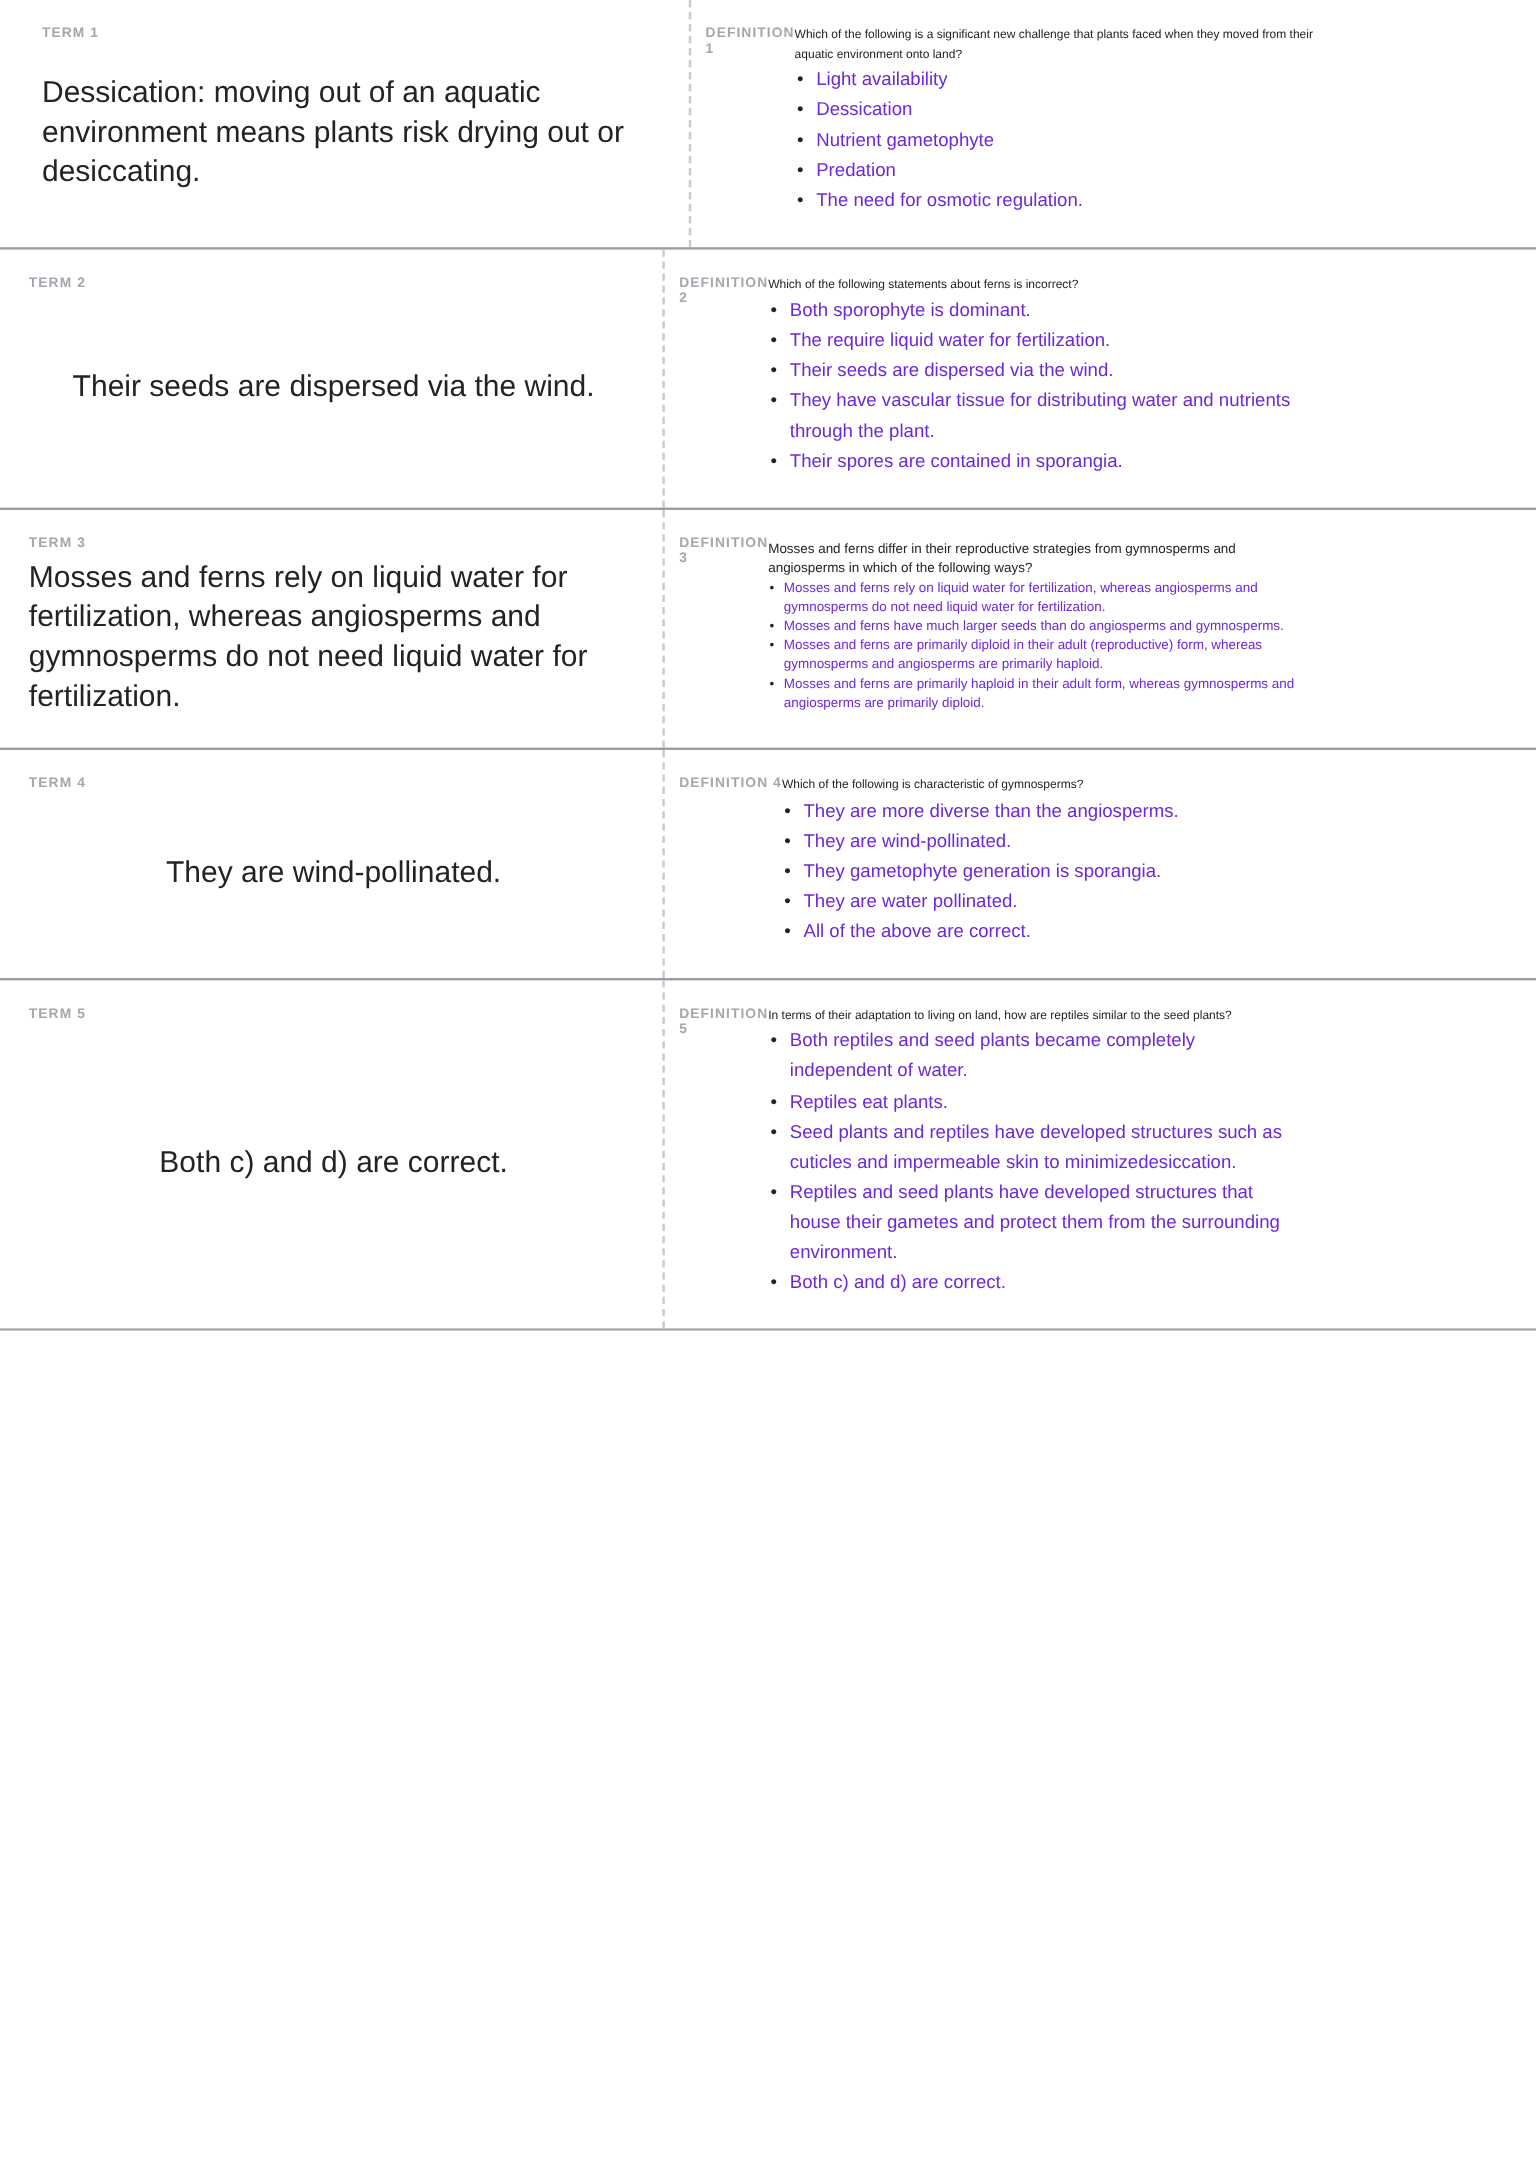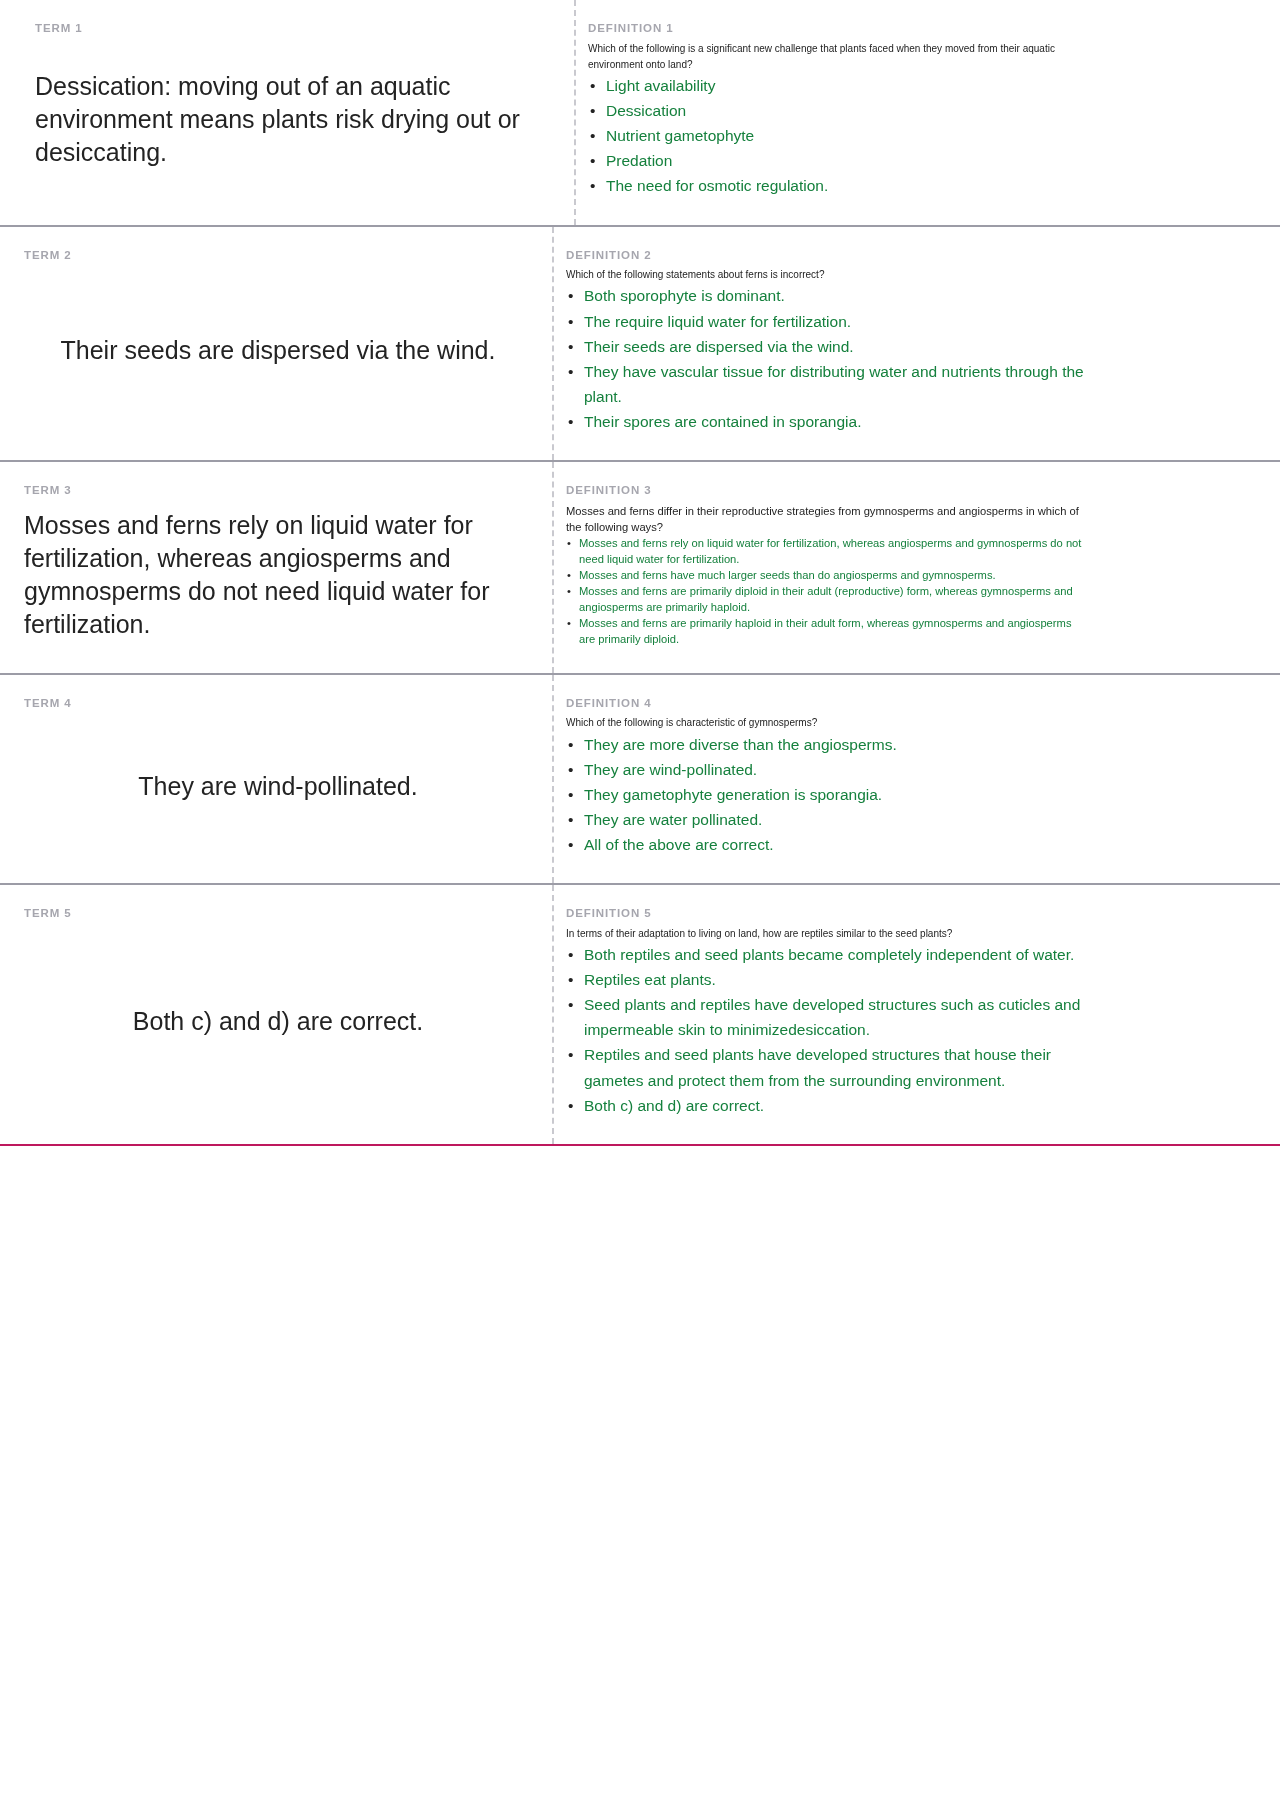--- a/index.html
+++ b/index.html
@@ -27,21 +27,21 @@
     align-items: stretch;
     box-sizing: border-box;
     border-top: 2px solid #9c9ca6;
     position: relative;
   }
   .card-row.first {
     border-top: none;
     gap: 11px;
   }
   .card-row.last {
-    border-bottom: 2px solid #be185d;
+    border-bottom: 2px solid #a3a3a3;
     justify-content: center;
   }
 
   
   .gutter-left  { width: 24px; flex: 0 0 24px; }
   .gutter-right { width: 192px; flex: 0 0 192px; }
 
   .term-col {
     flex: 0 0 528px;
     width: 528px;
@@ -51,21 +51,21 @@
     flex-direction: column;
   }
 
   .def-col {
     flex: 0 0 536px;
     width: 536px;
     box-sizing: border-box;
     border-left: 2px dashed #c9c9cf;
     padding: 22px 4px 26px 12px;
     display: flex;
-    flex-direction: column;
+    flex-direction: row;
   }
 
   .col-label {
     font-size: 11.5px;
     font-weight: bold;
     letter-spacing: 0.9px;
     color: #a6a6ae;
     text-transform: uppercase;
     line-height: 1.1;
     margin: 0 0 6px 0;
@@ -95,21 +95,21 @@
     margin: 0;
   }
   .def-list {
     list-style: none;
     margin: 0;
     padding: 0;
   }
   .def-list li {
     font-size: 15.5px;
     line-height: 1.62;
-    color: #15803d;
+    color: #6d28d9;
     position: relative;
     padding-left: 18px;
     margin: 0;
   }
   .def-list li::before {
     content: "\2022";
     position: absolute;
     left: 2px;
     top: 0;
     font-size: 15.5px;

